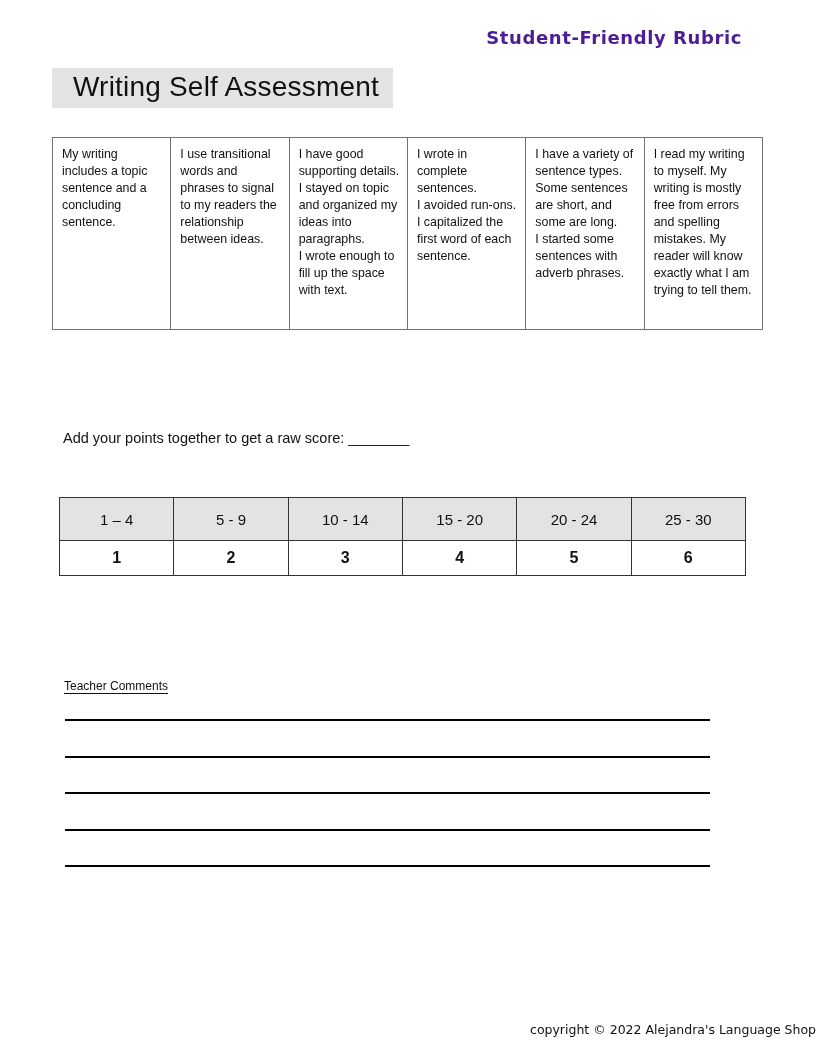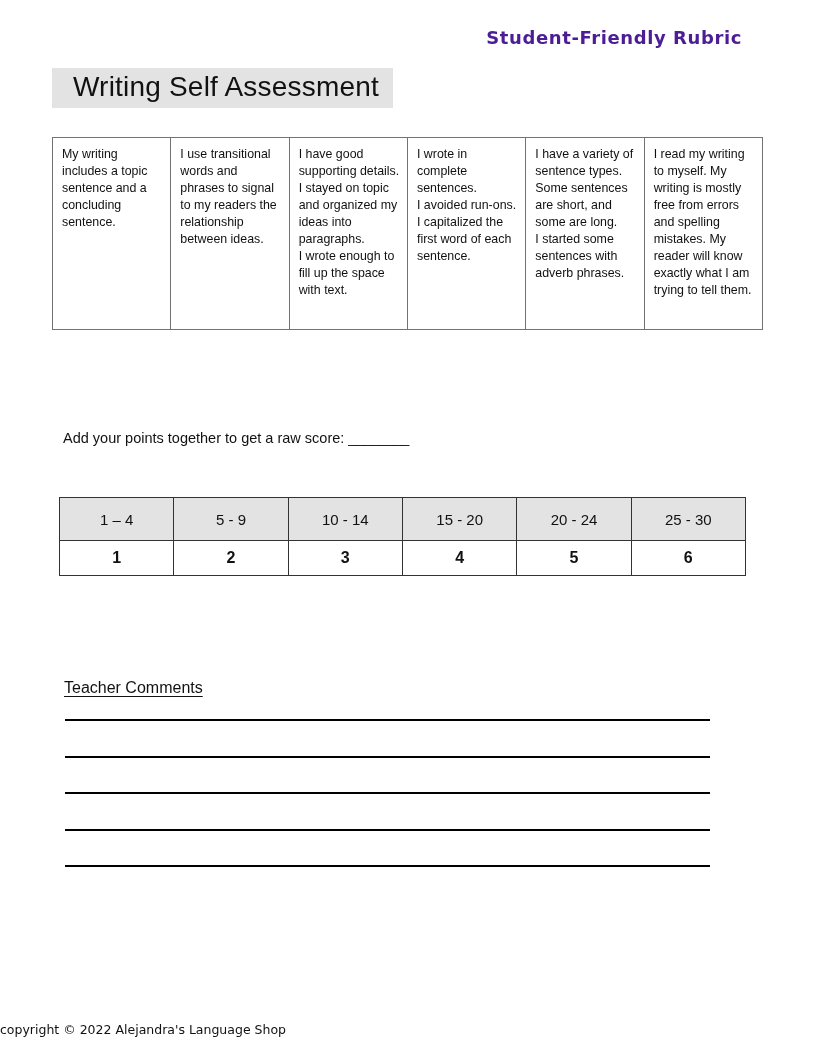--- a/index.html
+++ b/index.html
@@ -131,21 +131,21 @@
     height: 36px;
     font-size: 15px;
   }
 
   
   .comments-heading {
     position: absolute;
     left: 64px;
     top: 679px;
     font-family: "Liberation Sans", sans-serif;
-    font-size: 16px;
+    font-size: 12px;
     color: #111;
     text-decoration: underline;
     text-underline-offset: 3px;
     white-space: nowrap;
     text-align: right;
   }
   .comment-lines {
     position: absolute;
     left: 65px;
     top: 719px;
@@ -156,21 +156,21 @@
     border-top: 2.5px solid #000;
     margin-bottom: 34.5px;
   }
 
   
   .footer {
     position: absolute;
     left: 0;
     right: 0;
     top: 1022px;
-    text-align: left;
+    text-align: right;
     font-family: "DejaVu Sans", sans-serif;
     font-size: 12.5px;
     color: #111;
   }
 </style>
 </head>
 <body>
 
 <div class="header-tag">Student-Friendly Rubric</div>
 <div class="page-title">Writing Self Assessment</div>

